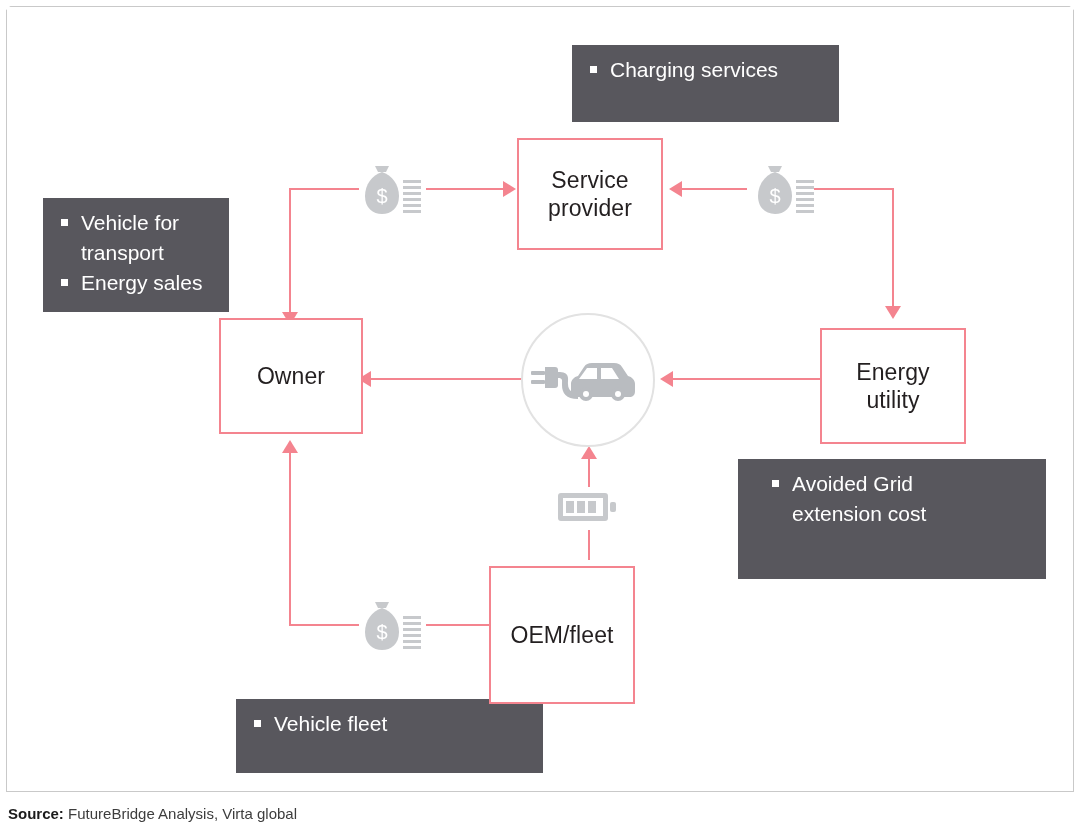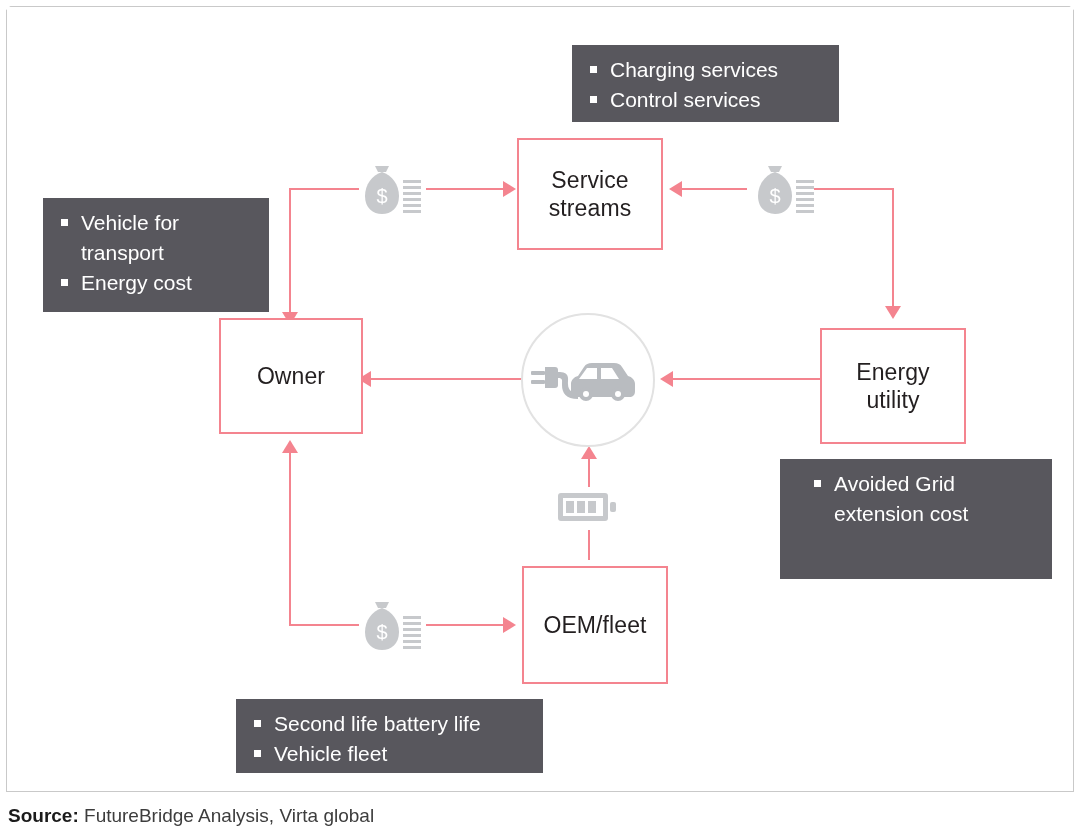--- a/index.html
+++ b/index.html
@@ -134,57 +134,55 @@
     position: absolute;
     width: 62px;
     height: 40px;
   }
 
   
   .source {
     position: absolute;
     left: 8px;
     top: 805px;
-    font-size: 19px;
+    font-size: 15px;
     color: #3d3d3d;
   }
   .source b { color: #1b1b1b; }
 </style>
 </head>
 <body>
 
 <div id="canvas">
 
   <div class="frame"></div>
 
   <div class="callout" style="left:572px; top:45px; width:267px; height:77px;">
     <ul>
       <li>Charging services</li>
-      <li>Control services</li>
     </ul>
   </div>
 
-  <div class="callout" style="left:43px; top:198px; width:226px; height:114px;">
+  <div class="callout" style="left:43px; top:198px; width:186px; height:114px;">
     <ul>
       <li>Vehicle for
 transport</li>
-      <li>Energy cost</li>
+      <li>Energy sales</li>
     </ul>
   </div>
 
-  <div class="callout" style="left:780px; top:459px; width:272px; height:120px;padding-left:32px;">
+  <div class="callout" style="left:738px; top:459px; width:308px; height:120px;padding-left:32px;">
     <ul>
       <li>Avoided Grid
 extension cost</li>
     </ul>
   </div>
 
   <div class="callout" style="left:236px; top:699px; width:307px; height:74px;">
     <ul>
-      <li>Second life battery life</li>
       <li>Vehicle fleet</li>
     </ul>
   </div>
 
   <div class="ln lnv" style="left:289px; top:188px; height:128px;"></div>
   <div class="arrow arrow-d" style="left:282px; top:312px;"></div>
   <div class="ln lnh" style="left:289px; top:188px; width:70px;"></div>
 
   <div class="ln lnh" style="left:426px; top:188px; width:78px;"></div>
   <div class="arrow arrow-r" style="left:503px; top:181px;"></div>
@@ -206,33 +204,33 @@
   <div class="arrow arrow-u" style="left:581px; top:446px;"></div>
 
   <div class="ln lnv" style="left:289px; top:452px; height:172px;"></div>
   <div class="arrow arrow-u" style="left:282px; top:440px;"></div>
   <div class="ln lnh" style="left:289px; top:624px; width:70px;"></div>
   <div class="ln lnh" style="left:426px; top:624px; width:78px;"></div>
   <div class="arrow arrow-r" style="left:503px; top:617px;"></div>
 
   <div class="node" style="left:517px; top:138px; width:146px; height:112px;">
     <span style="white-space:pre-line;">Service
-streams</span>
+provider</span>
   </div>
 
   <div class="node" style="left:219px; top:318px; width:144px; height:116px;">
     <span style="white-space:pre-line;">Owner</span>
   </div>
 
   <div class="node" style="left:820px; top:328px; width:146px; height:116px;">
     <span style="white-space:pre-line;">Energy
 utility</span>
   </div>
 
-  <div class="node" style="left:522px; top:566px; width:146px; height:118px;">
+  <div class="node" style="left:489px; top:566px; width:146px; height:138px;">
     <span style="white-space:pre-line;">OEM/fleet</span>
   </div>
 
   <div class="hub">
     <svg width="118" height="70" viewBox="0 0 118 70">
 
       <g fill="#b9bcc0">
         <rect x="2" y="26" width="14" height="4" rx="1"></rect>
         <rect x="2" y="35" width="14" height="4" rx="1"></rect>
         <path d="M16 22 h10 a3 3 0 0 1 3 3 v15 a3 3 0 0 1 -3 3 h-10 z"></path>

